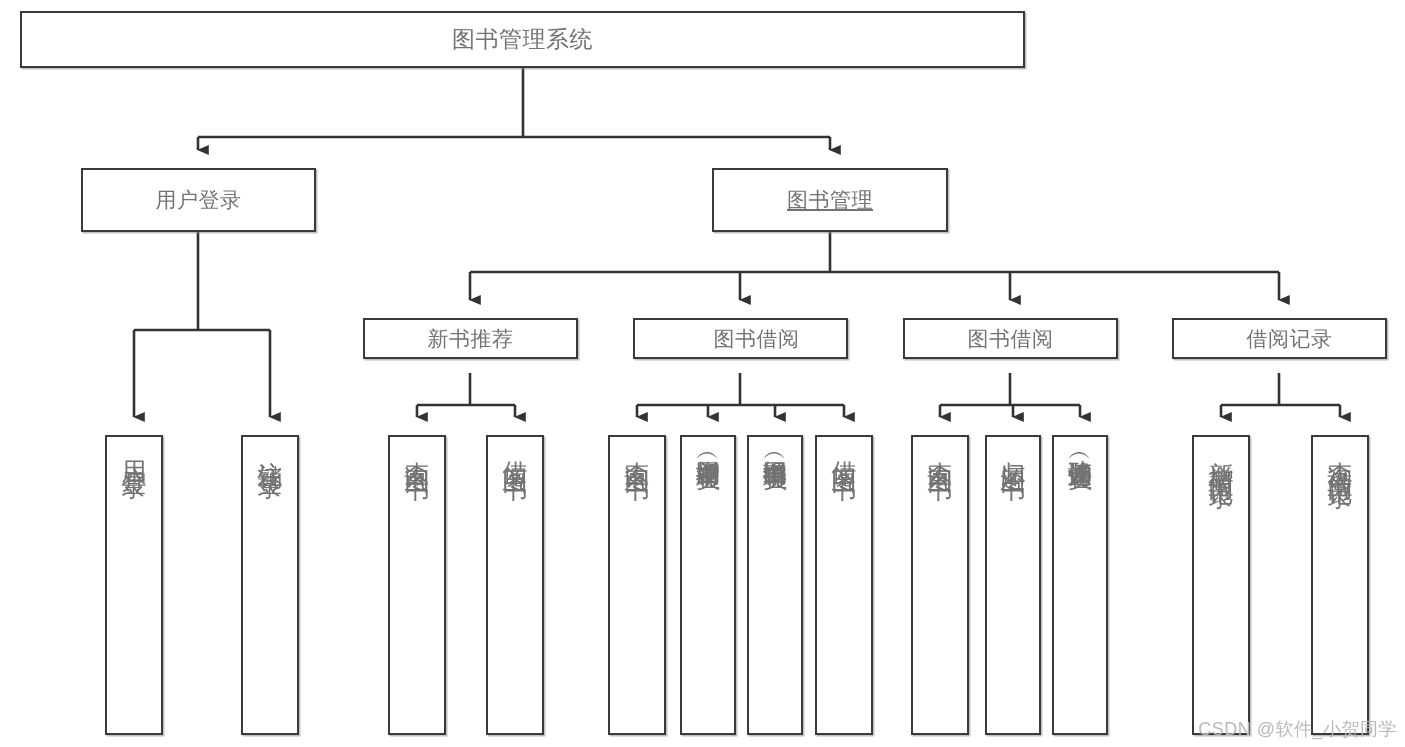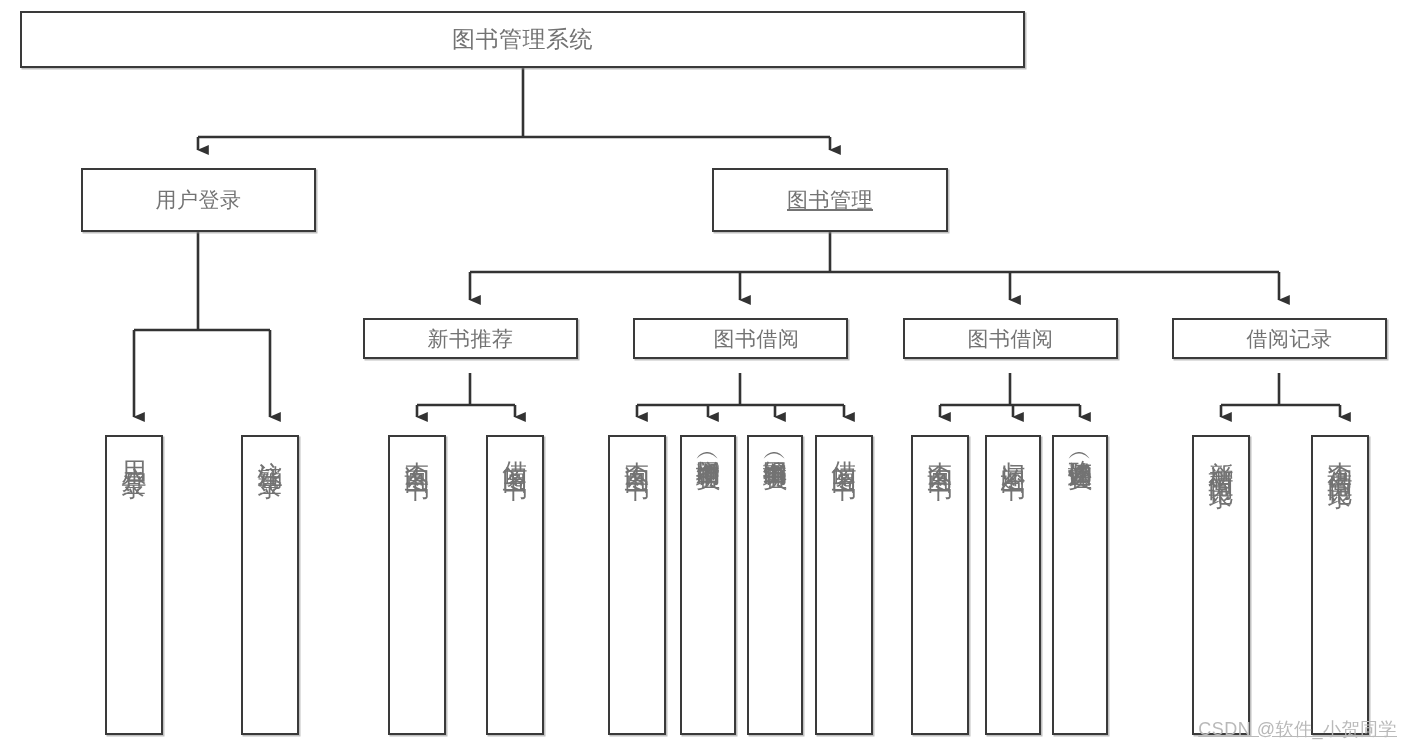--- a/index.html
+++ b/index.html
@@ -109,21 +109,20 @@
 
   
   #watermark {
     position: absolute;
     right: 8px; bottom: 6px;
     font-size: 18px;
     color: #b9b9b9;
     letter-spacing: 0.5px;
     white-space: nowrap;
     user-select: none;
-    text-decoration: underline;
   }
 </style>
 </head>
 <body>
 
 <div id="diagram-root">
 
   <svg id="connector-layer" viewBox="0 0 1405 747" width="1405" height="747" xmlns="http://www.w3.org/2000/svg">
     <defs>
       <marker id="arrowhead" viewBox="0 0 12 14" refX="6" refY="13" markerWidth="10" markerHeight="12" orient="auto-start-reverse" markerUnits="userSpaceOnUse">

